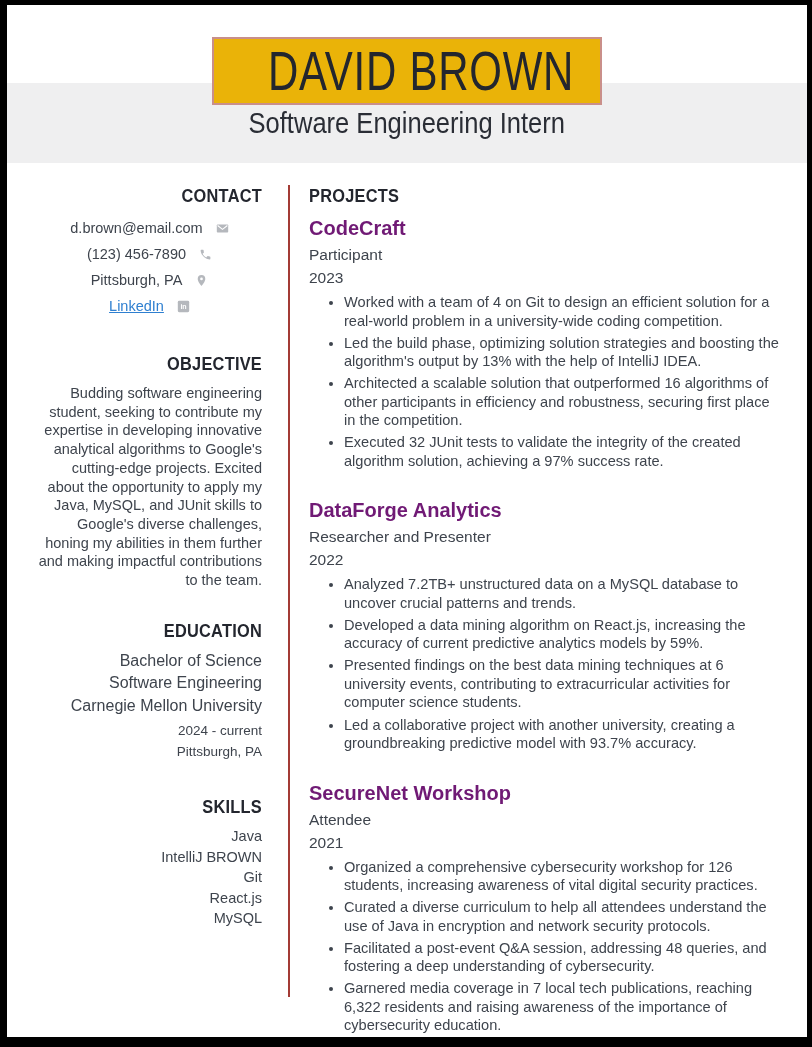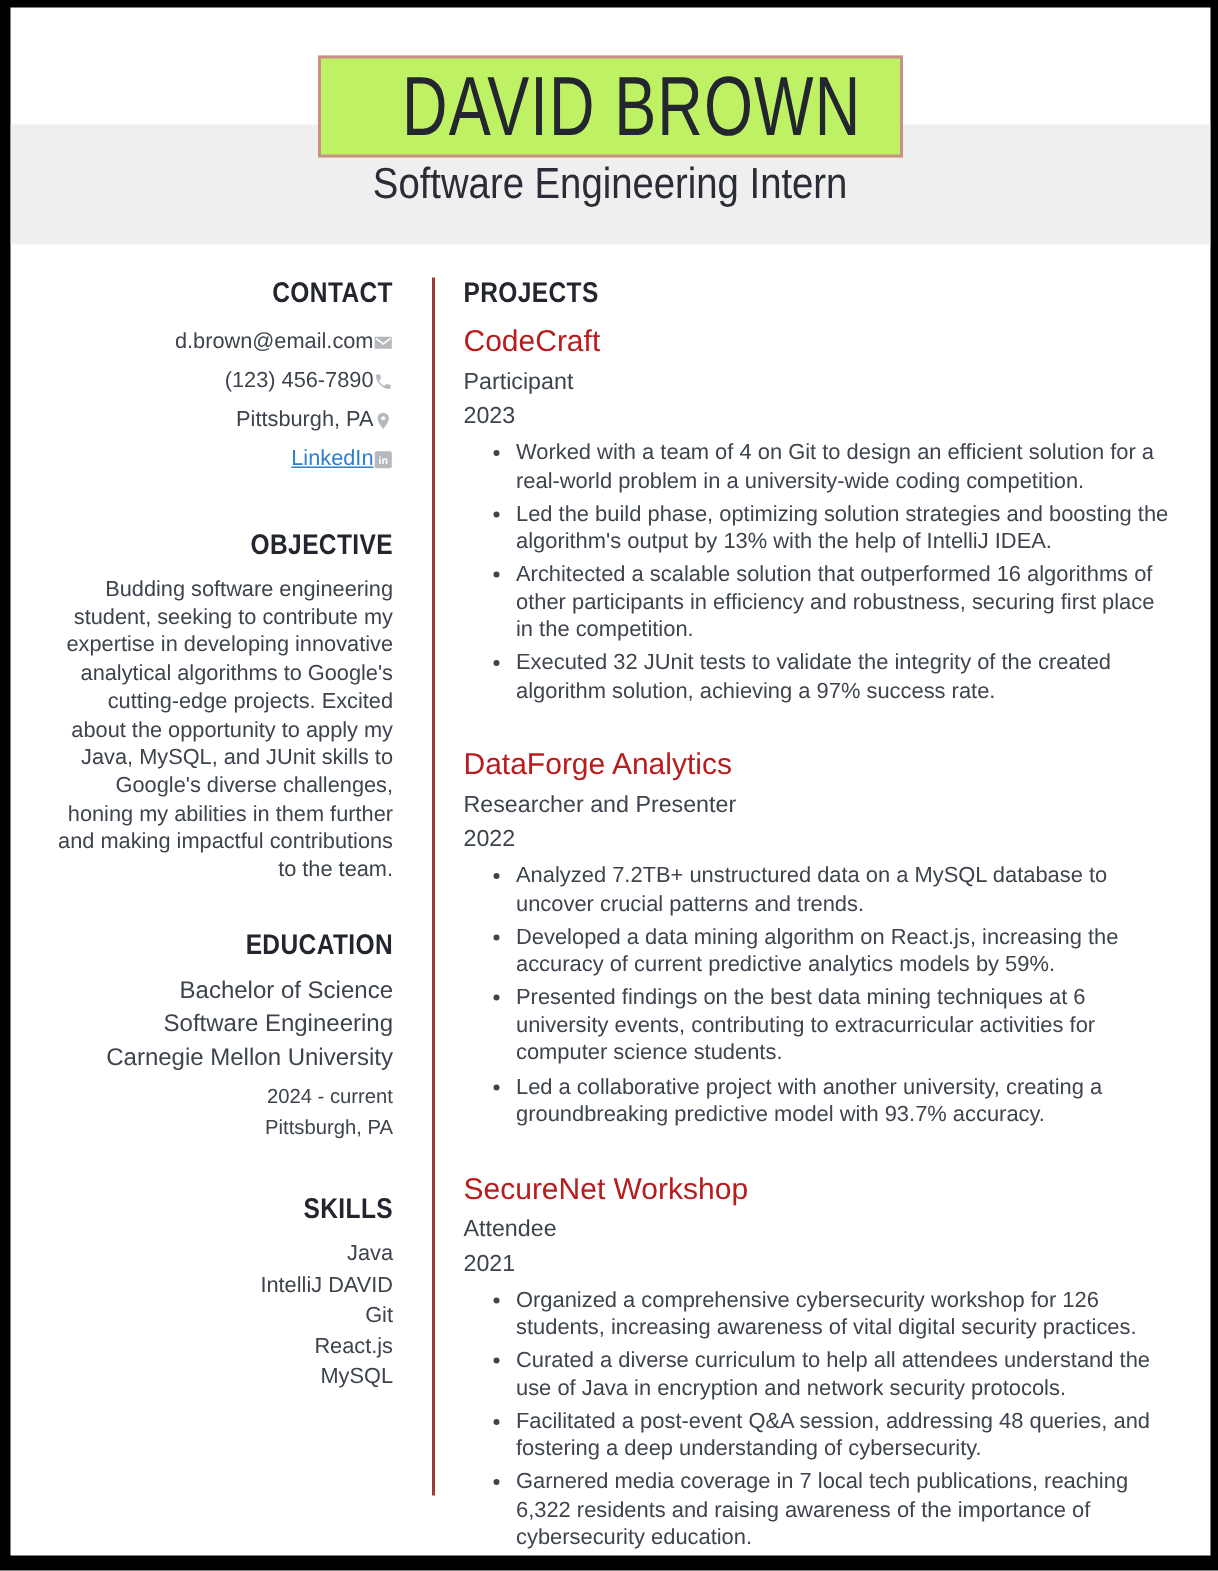--- a/index.html
+++ b/index.html
@@ -30,21 +30,21 @@
   
   .header{position:relative;height:158px;}
   .title-band{
     position:absolute;left:0;right:0;bottom:0;height:80px;
     background:var(--band);
     display:flex;align-items:center;justify-content:center;
   }
   .name-box{
     position:absolute;top:32px;left:50%;transform:translateX(-50%);
     width:390px;height:68px;
-    background:#bef264;border:2px solid var(--box-border);
+    background:#eab308;border:2px solid var(--box-border);
     display:flex;align-items:center;justify-content:center;
     z-index:2;
     padding-left:28px;
   }
   .name{
     margin:0;font-size:56px;font-weight:normal;line-height:1;
     color:var(--heading);letter-spacing:1px;white-space:nowrap;
     transform:scaleX(0.75);transform-origin:center;
   }
   .subtitle{
@@ -66,36 +66,36 @@
     letter-spacing:.3px;white-space:nowrap;
     transform:scaleX(0.86);
   }
   .sidebar h2{transform-origin:right center;}
   .main h2{transform-origin:left center;margin-bottom:10px;}
   .section{margin-top:34px;}
   .section:first-child{margin-top:0;}
   .section.education{margin-top:30px;}
   
   .contact-row{
-    display:flex;justify-content:flex-end;align-items:center;
-    gap:0;font-size:14.5px;line-height:26px;
+    display:flex;justify-content:center;align-items:center;
+    gap:13px;font-size:14.5px;line-height:26px;
   }
   .contact-row a{color:var(--link);}
   .icon{display:inline-flex;width:13px;height:13px;flex-shrink:0;}
   
   .objective-text{margin:9px 0 0;font-size:14.5px;line-height:1.29;}
   
   .edu-big{font-size:16px;line-height:22.5px;}
   .edu-small{font-size:13.5px;line-height:21px;}
   .edu-small.first{margin-top:3px;}
   
   .skills-list{list-style:none;margin:6px 0 0;padding:0;font-size:14.5px;line-height:20.5px;}
   
   .project{margin-bottom:29px;}
-  .project-title{margin:0 0 4px;font-size:20px;font-weight:normal;color:#b91c1c;line-height:1.15;}
+  .project-title{margin:0 0 4px;font-size:20px;font-weight:bold;color:#701a75;line-height:1.15;}
   .project-role{font-size:15.5px;line-height:21px;}
   .project-year{font-size:15.5px;line-height:21px;margin:2px 0 2px;}
   .bullets{margin:5px 0 0;padding-left:35px;font-size:14.6px;line-height:1.27;}
   .bullets li{margin-bottom:3.5px;}
 </style>
 </head>
 <body>
 
 <div class="page">
 
@@ -163,21 +163,21 @@
         <div class="edu-big">Software Engineering</div>
         <div class="edu-big">Carnegie Mellon University</div>
         <div class="edu-small first">2024 - current</div>
         <div class="edu-small">Pittsburgh, PA</div>
       </div>
 
       <div class="section">
         <h2>SKILLS</h2>
         <ul class="skills-list" id="skills-list">
             <li>Java</li>
-            <li>IntelliJ DAVID</li>
+            <li>IntelliJ BROWN</li>
             <li>Git</li>
             <li>React.js</li>
             <li>MySQL</li>
           </ul>
       </div>
 
     </div>
 
     <div class="divider"></div>
 

